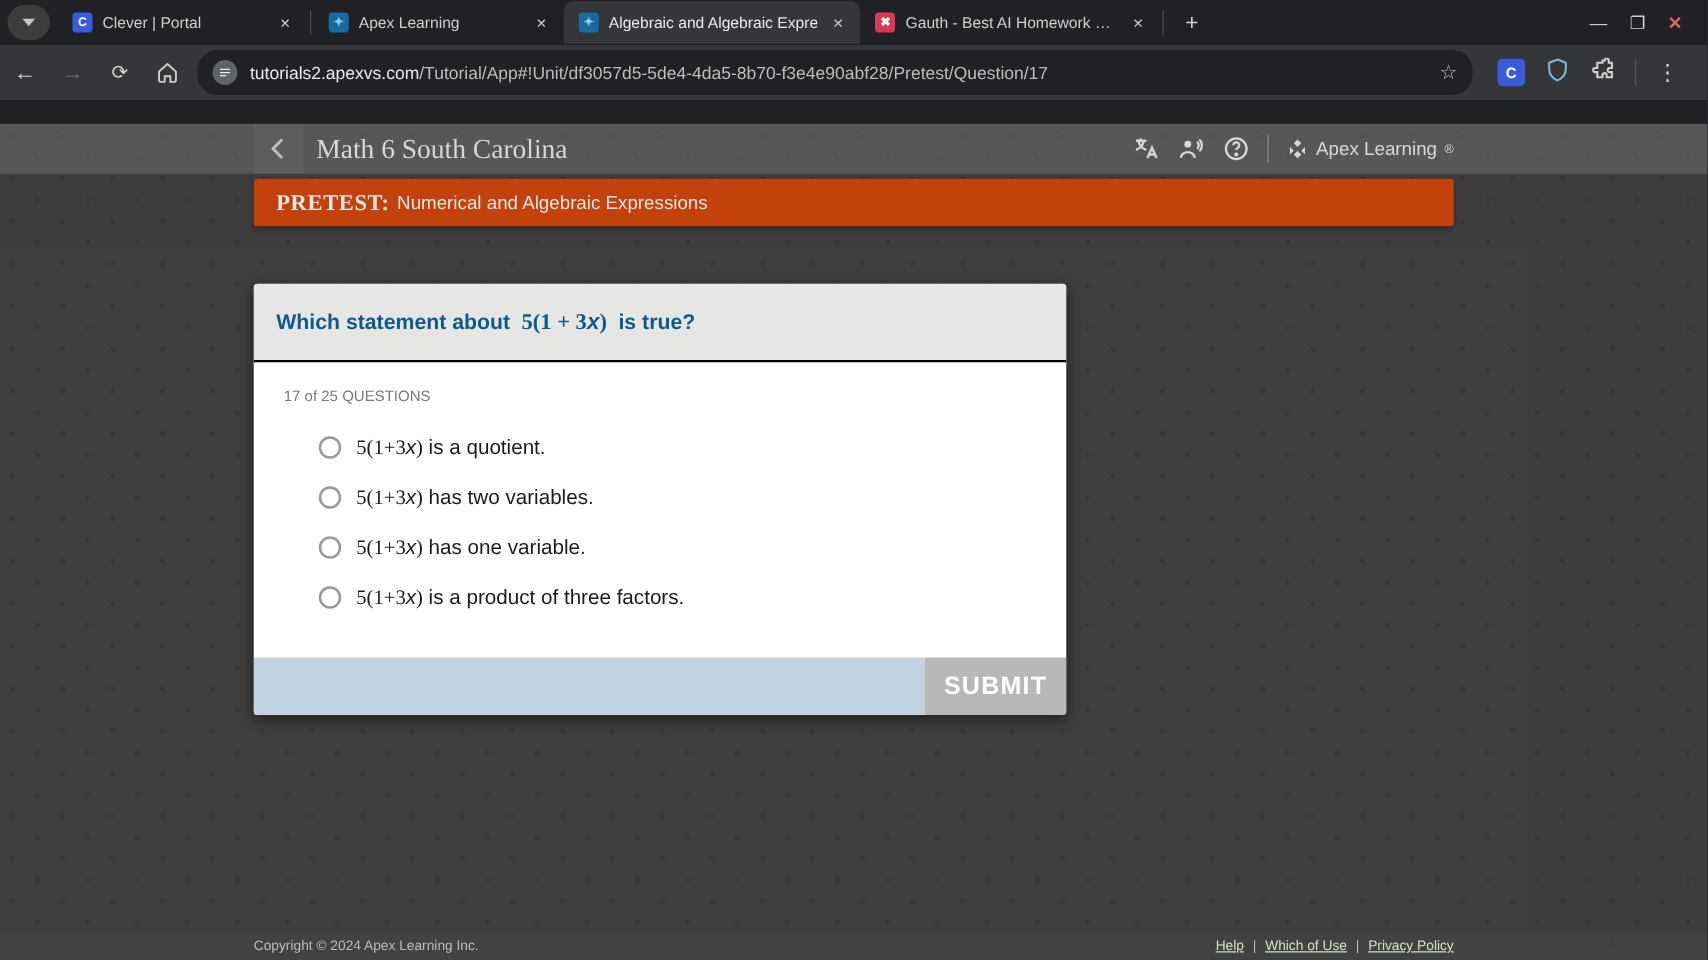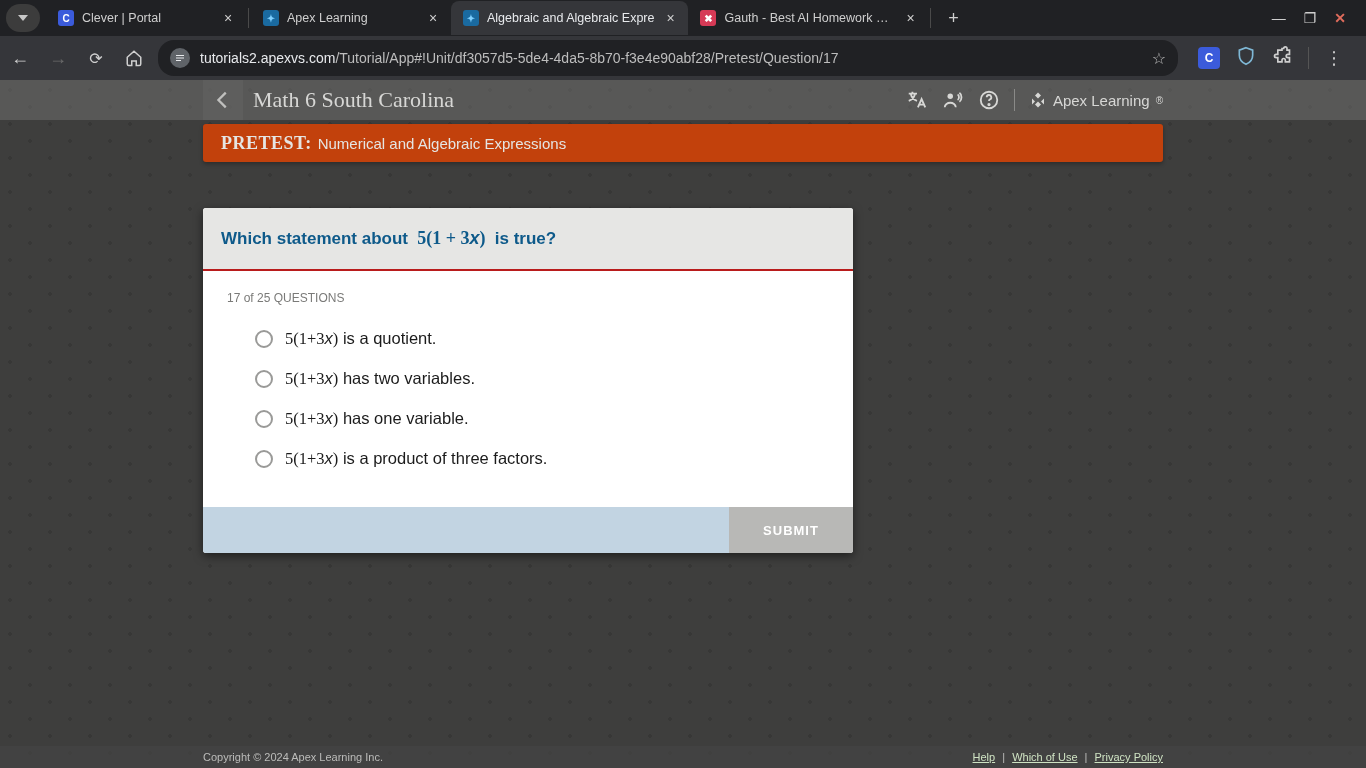--- a/index.html
+++ b/index.html
@@ -36,21 +36,21 @@
 .omnibox .url .domain { color:#e8eaed; }
 .omnibox .star { margin-left:auto; font-size:16px; color:#bdbdbd; }
 
 .toolbar-right { display:flex; align-items:center; gap:16px; color:#cfcfcf; padding-left:6px; }
 .ext-c { width:22px; height:22px; border-radius:4px; background:#3b5bdb; color:#fff; font-weight:bold; font-size:12px; display:flex; align-items:center; justify-content:center; }
 .shield-ico svg, .puzzle-ico svg { width:20px; height:20px; }
 .vline { width:1px; height:22px; background:#555; }
 .kebab { font-size:18px; letter-spacing:2px; }
 
 
-.page { flex:1; position:relative; display:flex; flex-direction:column; background:#3b3b3a; overflow:hidden; }
+.page { flex:1; position:relative; display:flex; flex-direction:column; background:#3b3b3a; overflow:hidden;margin-top:19px; }
 .hex-bg { position:absolute; inset:0; background-color:#3f3f3e;
   background-image: radial-gradient(circle at 10px 10px, rgba(0,0,0,0.12) 2px, transparent 2px),
                     radial-gradient(circle at 30px 27px, rgba(0,0,0,0.12) 2px, transparent 2px);
   background-size: 40px 34px; opacity:0.9; }
 
 .app-header { position:relative; height:40px; background: rgba(120,120,120,0.45); display:flex; align-items:center; z-index:2; }
 .app-header-inner { width:960px; margin:0 auto; display:flex; align-items:center; height:100%; }
 .hdr-back { width:40px; height:40px; background: rgba(100,100,100,0.5); display:flex; align-items:center; justify-content:center; }
 .hdr-back svg { width:22px; height:22px; }
 .course-title { font-family: Georgia, 'Times New Roman', serif; color:#d7d7d5; font-size:22px; margin-left:10px; }
@@ -60,35 +60,35 @@
 .brand { display:flex; align-items:center; gap:6px; font-size:15px; color:#d7d7d5; }
 .brand-mark { width:18px; height:18px; }
 
 .content-wrap { position:relative; z-index:2; width:960px; margin:0 auto; flex:1; display:flex; flex-direction:column; }
 
 .pretest-bar { margin-top:4px; height:38px; background:#c2410c; border-radius:3px; display:flex; align-items:center; padding:0 18px; color:#e5e5e3; box-shadow: 0 2px 4px rgba(0,0,0,0.3); }
 .pretest-bar .pt-label { font-family: Georgia, 'Times New Roman', serif; font-size:18px; font-weight:bold; letter-spacing:0.5px; }
 .pretest-bar .pt-sub { font-size:15px; margin-left:6px; }
 
 .question-card { width:650px; margin-top:46px; background:#fff; border-radius:3px; overflow:hidden; box-shadow: 0 3px 10px rgba(0,0,0,0.5); }
-.q-header { background:#e6e6e4; border-bottom:2px solid #b91c1c; padding:20px 18px; color:#0e5a8a; font-weight:bold; font-size:17px; }
+.q-header { background:#e6e6e4; border-bottom:2px solid #000000; padding:20px 18px; color:#0e5a8a; font-weight:bold; font-size:17px; }
 .q-header .expr { font-family: 'Times New Roman', Georgia, serif; font-style: normal; color:#0e5a8a; font-size:18px; }
 .q-header .expr .var { font-style: italic; }
 
 .q-body { background:#fff; padding: 14px 24px 28px 24px; color:#1b1b1b; }
 .q-counter { text-align:left; color:#7a7a78; font-size:12px; margin: 6px 2px 14px 0; }
 .opt { display:flex; align-items:center; gap:12px; padding:10px 12px 10px 28px; font-size:16.5px; }
 .radio { width:18px; height:18px; border:2px solid #9a9a98; border-radius:50%; flex-shrink:0; }
 .opt .expr2 { font-family:'Times New Roman', Georgia, serif; font-size:16.5px; }
 .opt .expr2 .var { font-style: italic; }
 .opt .rest { }
 
 .q-footer { display:flex; height:46px; }
 .q-footer .spacer { flex:1; background:#c2d4e2; }
-.submit-btn { width:124px; background:#b8b8b6; color:#fff; font-weight:bold; letter-spacing:1px; font-size:13px; display:flex; align-items:center; justify-content:center; }
+.submit-btn { width:113px; background:#b8b8b6; color:#fff; font-weight:bold; letter-spacing:1px; font-size:20px; display:flex; align-items:center; justify-content:center; }
 
 .page-footer { position:relative; z-index:2; height:22px; background: rgba(70,70,70,0.6); display:flex; align-items:center; margin-top:auto; }
 .page-footer-inner { width:960px; margin:0 auto; display:flex; font-size:11px; color:#bcbcba; }
 .page-footer-inner .links { margin-left:auto; }
 .page-footer-inner .links a { color:#cfe3c3; text-decoration:underline; }
 .page-footer-inner .links .sep { color:#bcbcba; margin:0 4px; }
 </style>
 </head>
 <body>
 

